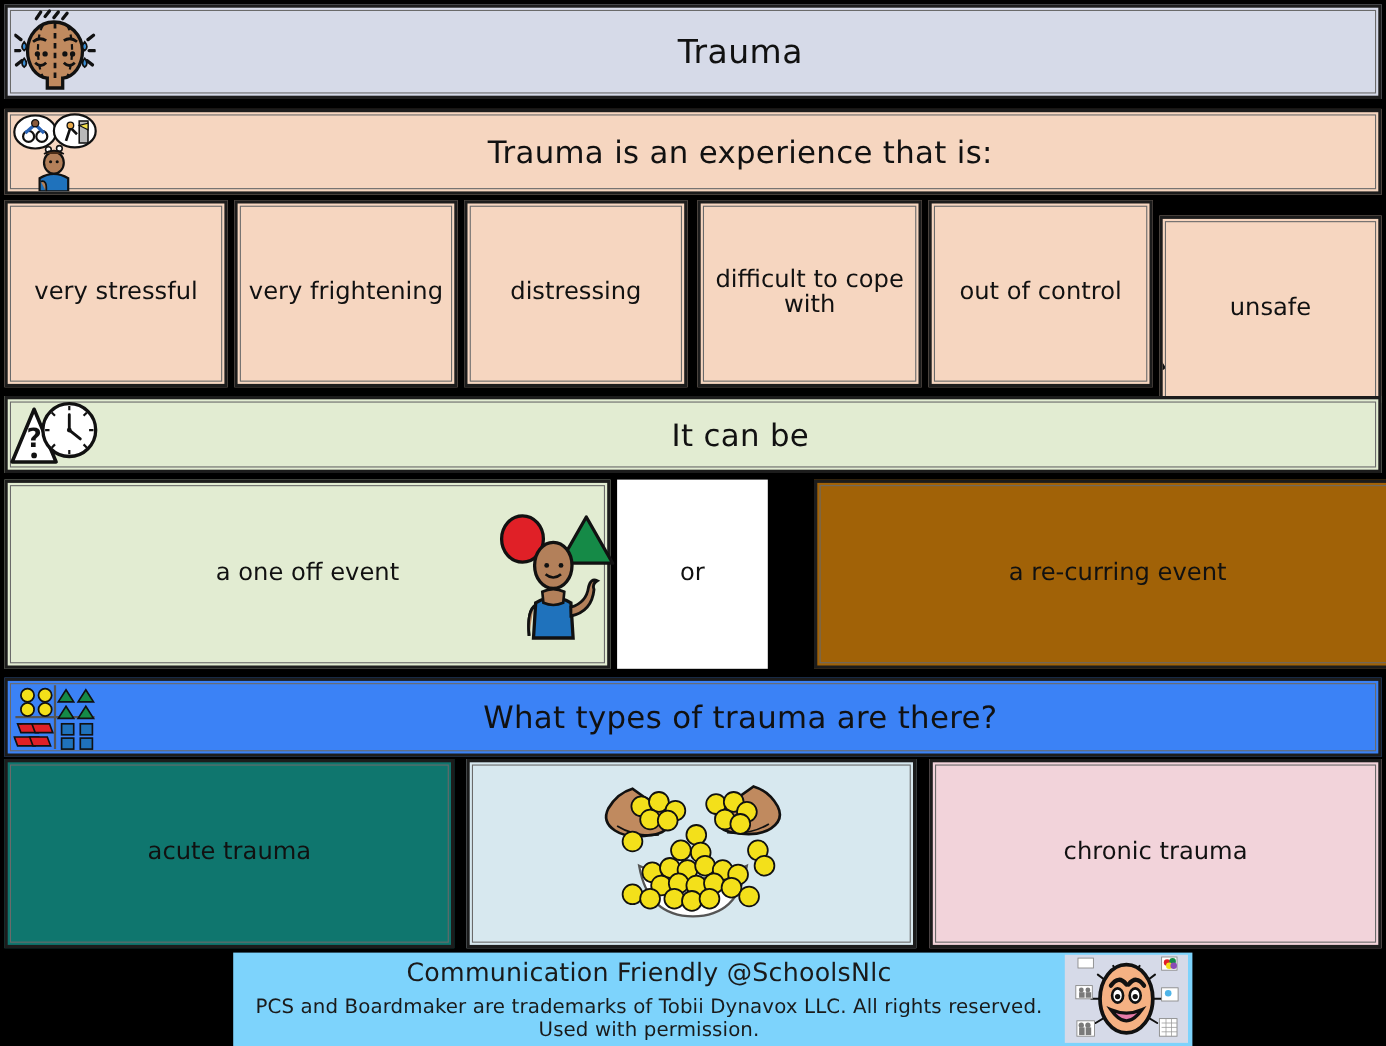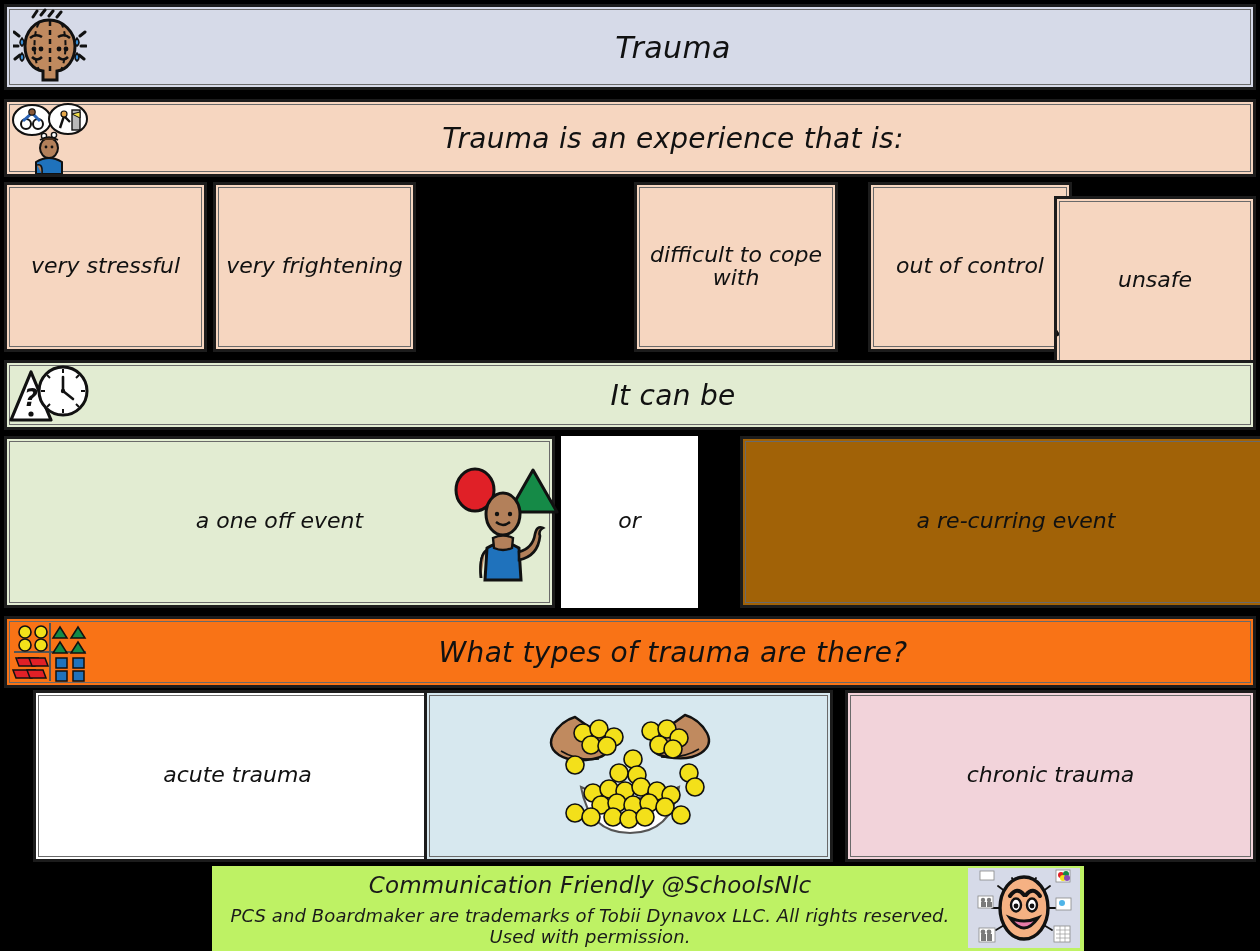--- a/index.html
+++ b/index.html
@@ -8,21 +8,20 @@
     width: 1260px; height: 951px;
     background: #000000;
     font-family: "DejaVu Sans", "Liberation Sans", sans-serif;
     overflow: hidden;
   }
   #page {
     position: relative;
     width: 1260px;
     height: 854px;
     background: #000000;
-    font-style: italic;
   }
 
   
   .card {
     position: absolute;
     border: 3px solid #1c1c1c;
     background: #ffffff;
     overflow: hidden;
   }
   .card-inner-line {
@@ -83,21 +82,21 @@
   }
   .caption-sm { font-size: 20px; }
 
   
   #footer {
     position: absolute;
     left: 212px;
     top: 866px;
     width: 872px;
     height: 85px;
-    background: #bef264;
+    background: #7dd3fc;
     display: flex;
     align-items: flex-start;
   }
   #footer-text {
     flex: 1 1 auto;
     padding-top: 6px;
     text-align: center;
   }
   #footer-title {
     font-size: 23px;
@@ -244,20 +243,39 @@
         <circle cx="50" cy="57" r="3.4" fill="#111"></circle>
         <circle cx="71" cy="57" r="3.4" fill="#111"></circle>
         <path d="M41 42 q9 -7 17 -1" stroke="#111" stroke-width="3" fill="none"></path>
         <path d="M63 41 q9 -6 17 1" stroke="#111" stroke-width="3" fill="none"></path>
         <ellipse cx="60" cy="83" rx="8" ry="11" fill="#111"></ellipse>
       </svg>
     </div>
     <div class="caption">very frightening</div>
   </div>
 
+  <div class="card symcard" style="left:422px; top:182px; width:203px; height:170px; background:#f6d6c0;">
+    <div class="card-inner-line"></div>
+    <div class="art">
+      <svg width="120" height="120" viewBox="0 0 120 120">
+        <ellipse cx="30" cy="62" rx="9" ry="12" fill="#f5b183" stroke="#111" stroke-width="3.4"></ellipse>
+        <ellipse cx="90" cy="62" rx="9" ry="12" fill="#f5b183" stroke="#111" stroke-width="3.4"></ellipse>
+        <ellipse cx="60" cy="60" rx="33" ry="45" fill="#f5b183" stroke="#111" stroke-width="4"></ellipse>
+        <path d="M38 48 q10 -9 19 -1" stroke="#111" stroke-width="3.6" fill="none"></path>
+        <path d="M62 47 q10 -8 19 1" stroke="#111" stroke-width="3.6" fill="none"></path>
+        <path d="M44 87 q16 -14 32 0" stroke="#111" stroke-width="4" fill="none"></path>
+        <g fill="#3a9fe0" stroke="#111" stroke-width="1.8">
+          <path d="M44 56 q5 8 0 12 q-5 -4 0 -12Z"></path>
+          <path d="M78 61 q5 8 0 12 q-5 -4 0 -12Z"></path>
+          <path d="M78 77 q5 8 0 12 q-5 -4 0 -12Z"></path>
+        </g>
+      </svg>
+    </div>
+    <div class="caption">distressing</div>
+  </div>
 
   <div class="card symcard" style="left:634px; top:182px; width:204px; height:170px; background:#f6d6c0;">
     <div class="card-inner-line"></div>
     <div class="art">
       <svg width="150" height="95" viewBox="0 0 150 95">
         <ellipse cx="75" cy="26" rx="19" ry="24" fill="#b3805a" stroke="#111" stroke-width="2.6"></ellipse>
         <g fill="none" stroke="#111" stroke-width="2.2">
           <path d="M64 23 q5 -4 9 0"></path>
             <path d="M78 23 q5 -4 9 0"></path>
           <path d="M69 36 q6 4 12 0"></path>
@@ -268,21 +286,21 @@
           </g>
         <path d="M58 94 L60 62 q15 -9 30 0 l2 32 Z" fill="#e8512a" stroke="#111" stroke-width="2.6"></path>
         <path d="M64 54 q11 -5 22 0 l-1 8 q-10 4 -20 0Z" fill="#b3805a" stroke="#111" stroke-width="2.2"></path>
         <path d="M58 64 q-16 3 -24 -6 q-6 -8 -12 -2 q7 0 6 6 q1 12 16 14 q8 1 15 -2Z" fill="#b3805a" stroke="#111" stroke-width="2.4"></path>
         <path d="M92 64 q16 3 24 -6 q6 -8 12 -2 q-7 0 -6 6 q-1 12 -16 14 q-8 1 -15 -2Z" fill="#b3805a" stroke="#111" stroke-width="2.4"></path>
       </svg>
     </div>
     <div class="caption caption-sm">difficult to cope with</div>
   </div>
 
-  <div class="card symcard" style="left:844px; top:182px; width:204px; height:170px; background:#f6d6c0;margin-left:24px;">
+  <div class="card symcard" style="left:844px; top:182px; width:204px; height:170px; background:#f6d6c0;">
     <div class="card-inner-line"></div>
     <div class="art">
       <svg width="150" height="115" viewBox="0 0 150 115">
         <g stroke="#111" stroke-width="3" fill="none" stroke-linecap="round">
           <path d="M22 48 q-7 14 0 28"></path>
             <path d="M31 45 q-7 16 0 32"></path>
           <path d="M128 48 q7 14 0 28"></path>
             <path d="M119 45 q7 16 0 32"></path>
         </g>
         <ellipse cx="50" cy="58" rx="8" ry="10" fill="#b3805a" stroke="#111" stroke-width="2.6"></ellipse>
@@ -475,21 +493,21 @@
           </g>
           <path d="M58 26 L58 14" stroke="#111" stroke-width="2.4" stroke-linecap="round"></path>
           <path d="M58 26 L48 34" stroke="#d8262e" stroke-width="2" stroke-linecap="round"></path>
           <circle cx="58" cy="26" r="1.8" fill="#111"></circle>
         </g>
       </svg>
     </div>
     <div class="caption">a re-curring event</div>
   </div>
 
-  <div class="card banner" id="types-banner" style="left:4px; top:616px; width:1252px; height:72px; background:#f97316;">
+  <div class="card banner" id="types-banner" style="left:4px; top:616px; width:1252px; height:72px; background:#3b82f6;">
     <div class="card-inner-line"></div>
     <div class="banner-icon">
       <svg width="76" height="62" viewBox="0 0 76 62">
         <g stroke="#555" stroke-width="2">
           <path d="M38 2 L38 60"></path>
             <path d="M2 31 L74 31"></path>
         </g>
         <g fill="#f3e01a" stroke="#111" stroke-width="1.6">
           <circle cx="13" cy="11" r="6"></circle>
             <circle cx="29" cy="11" r="6"></circle>
@@ -513,21 +531,21 @@
           <rect x="44" y="37" width="11" height="10"></rect>
             <rect x="61" y="37" width="11" height="10"></rect>
           <rect x="44" y="50" width="11" height="10"></rect>
             <rect x="61" y="50" width="11" height="10"></rect>
         </g>
       </svg>
     </div>
     <div class="banner-label banner-title-md">What types of trauma are there?</div>
   </div>
 
-  <div class="card symcard" style="left:4px; top:690px; width:409px; height:172px; background:#ffffff;margin-left:29px;">
+  <div class="card symcard" style="left:4px; top:690px; width:409px; height:172px; background:#0f766e;">
     <div class="card-inner-line"></div>
     <div class="art">
       <svg width="130" height="125" viewBox="0 0 130 125">
         <rect x="6" y="4" width="118" height="116" fill="#4fb4e8" stroke="#777" stroke-width="2"></rect>
         <rect x="18" y="24" width="94" height="84" fill="#fdf6e0" stroke="#555" stroke-width="2"></rect>
         <rect x="18" y="34" width="94" height="74" fill="#ffffff" stroke="#555" stroke-width="2"></rect>
         <g stroke="#777" stroke-width="1.4">
           <path d="M18 44 h94"></path>
             <path d="M18 54 h94"></path>
             <path d="M18 64 h94"></path>

